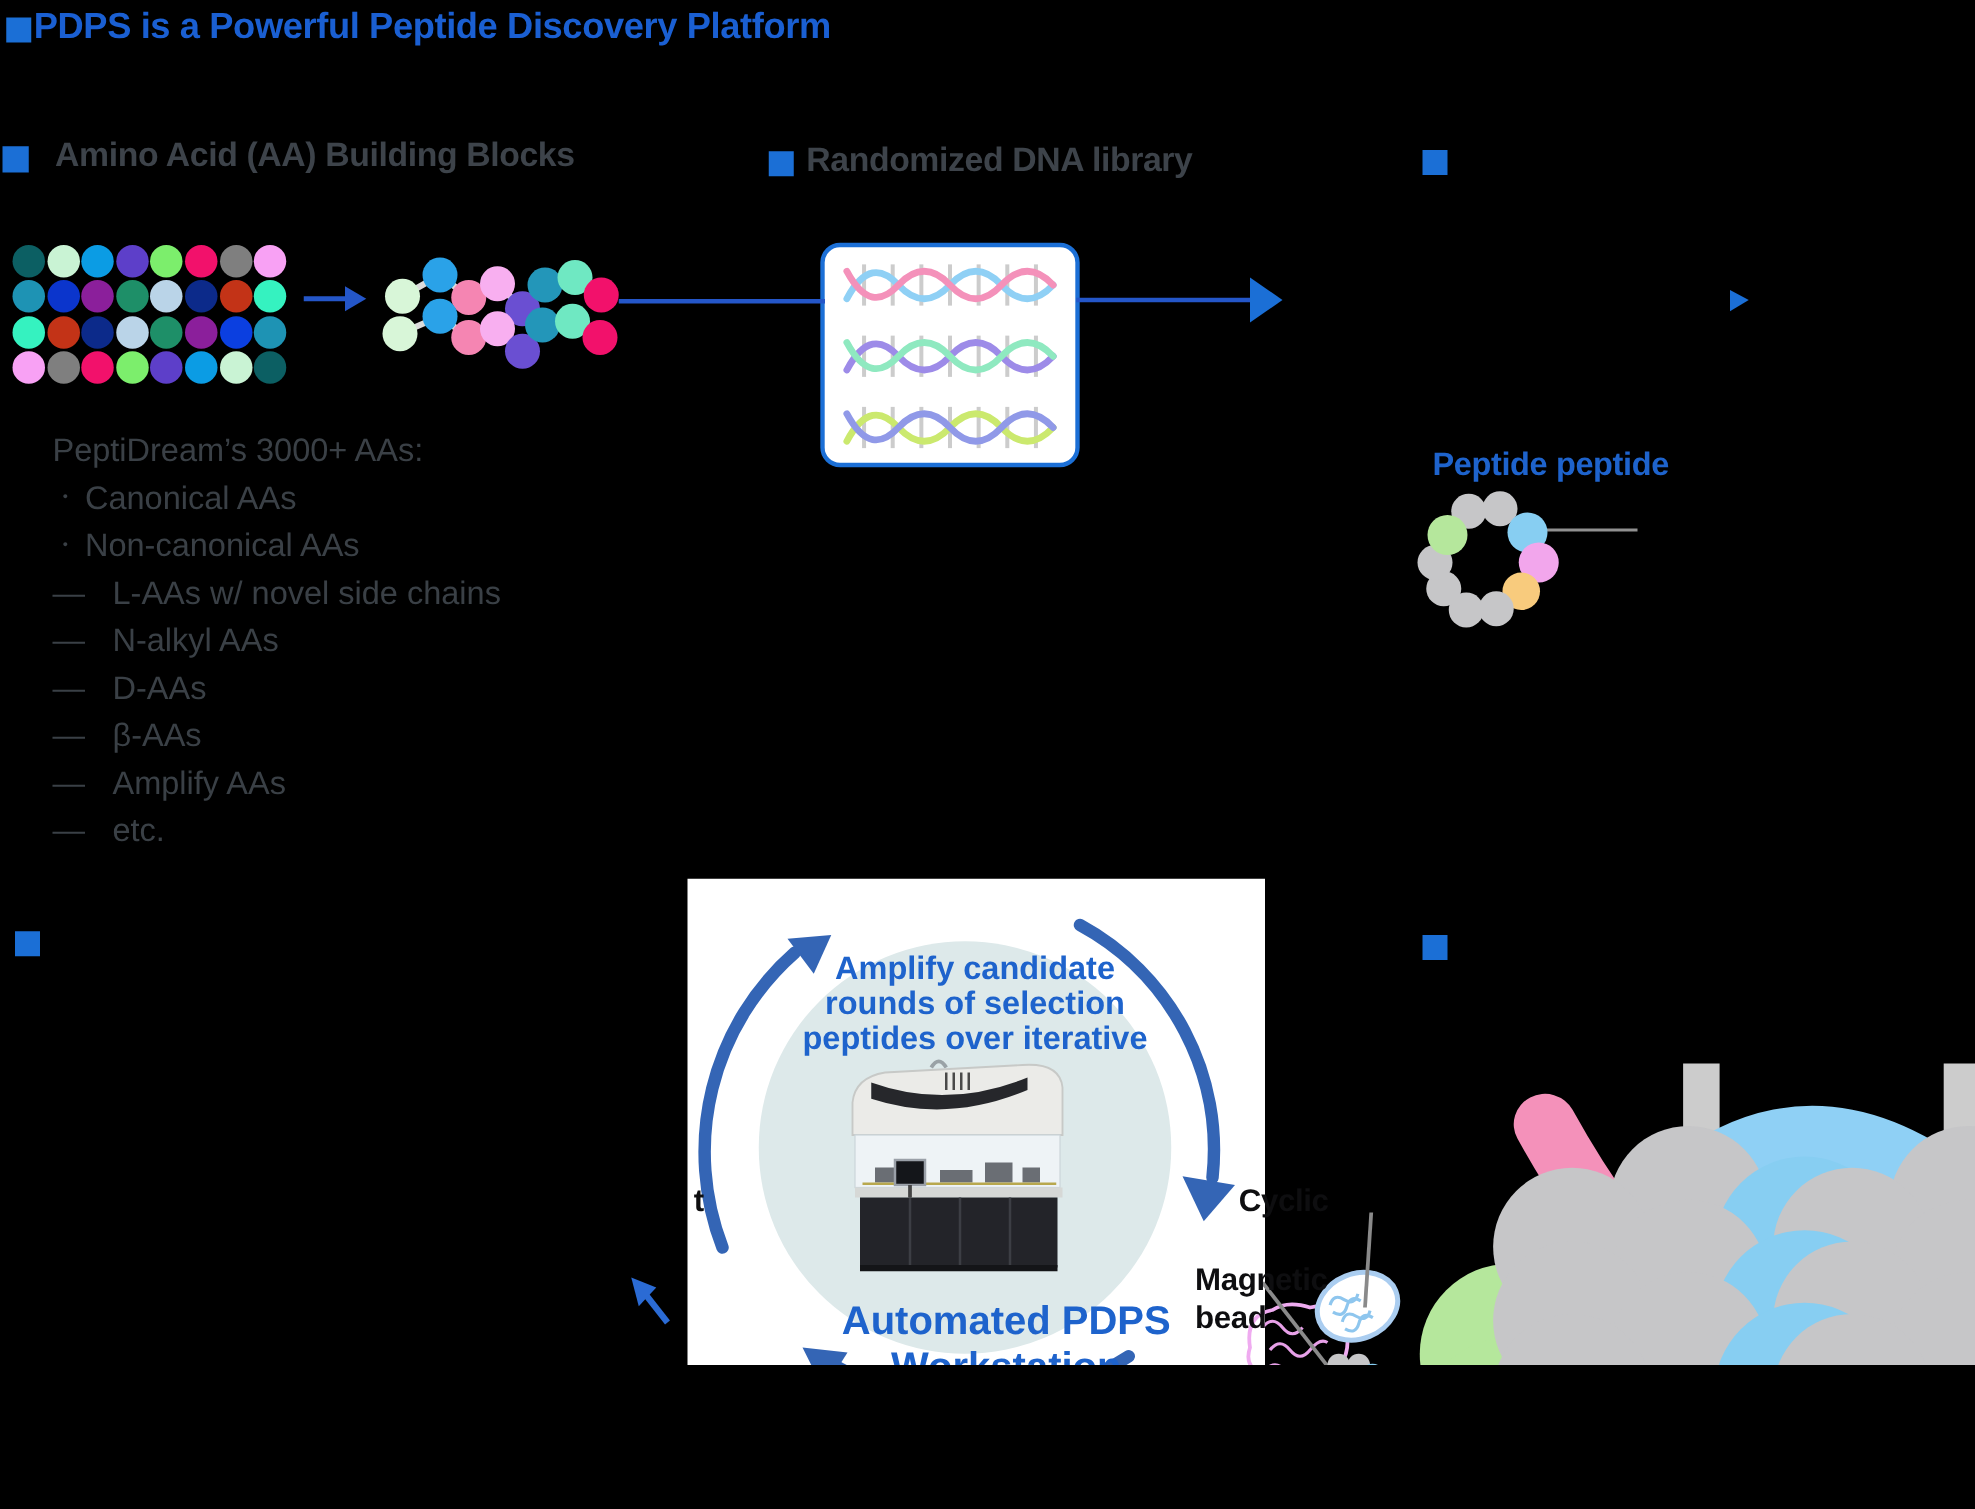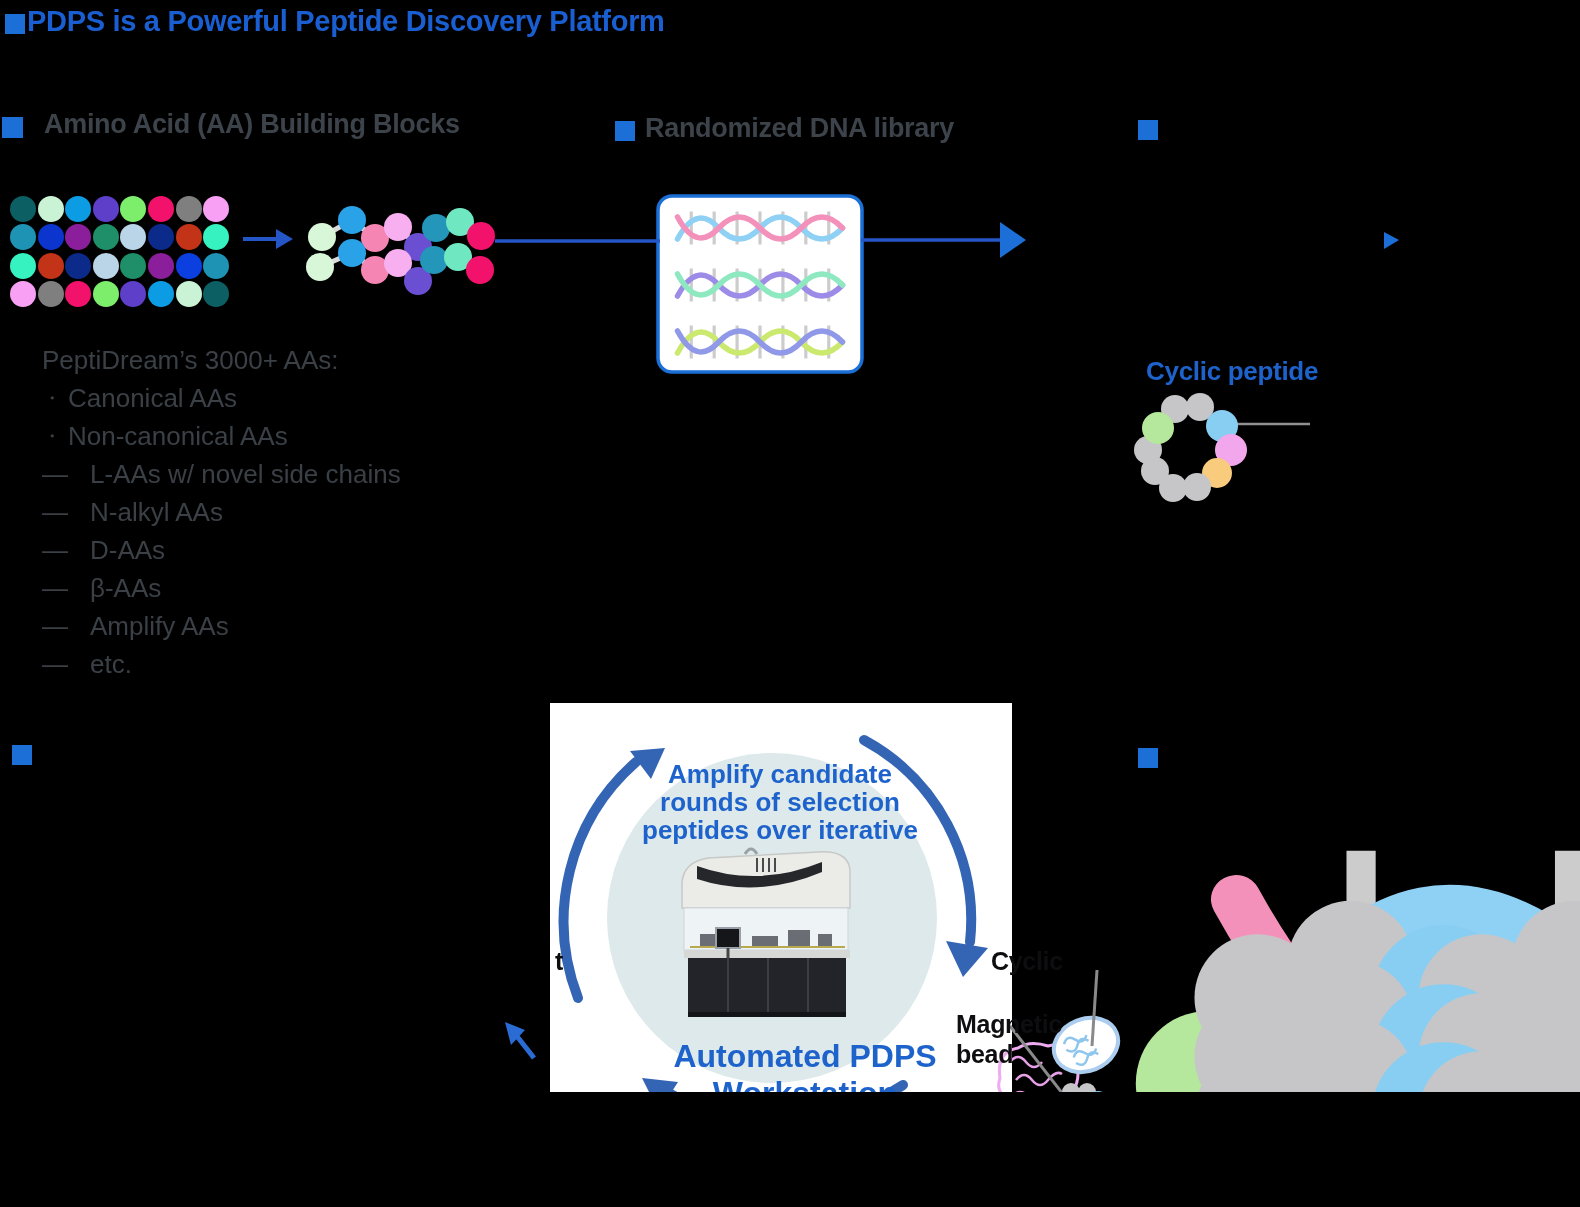--- a/index.html
+++ b/index.html
@@ -306,21 +306,21 @@
       <span>etc.</span>
       </div>
   </div>
 
   <div class="marker" style="left:615px;top:121px;width:20px;height:20px"></div>
   <div class="t h-gray" style="left:645px;top:113px">Randomized DNA library</div>
 
   <div class="marker" style="left:1138px;top:120px;width:20px;height:20px"></div>
   <div class="marker" style="left:12px;top:745px;width:20px;height:20px"></div>
 
-  <div class="t" id="cyclic-label">Cyclic peptide</div>
+  <div class="t" id="cyclic-label">Peptide peptide</div>
 
   <div id="amplify">
     <div>Amplify candidate</div>
     <div>rounds of selection</div>
     <div>peptides over iterative</div>
   </div>
 
   <div id="workstation-label">Automated PDPS Workstation</div>
 
   <div class="t black-label" id="target-label">Cyclic</div>

